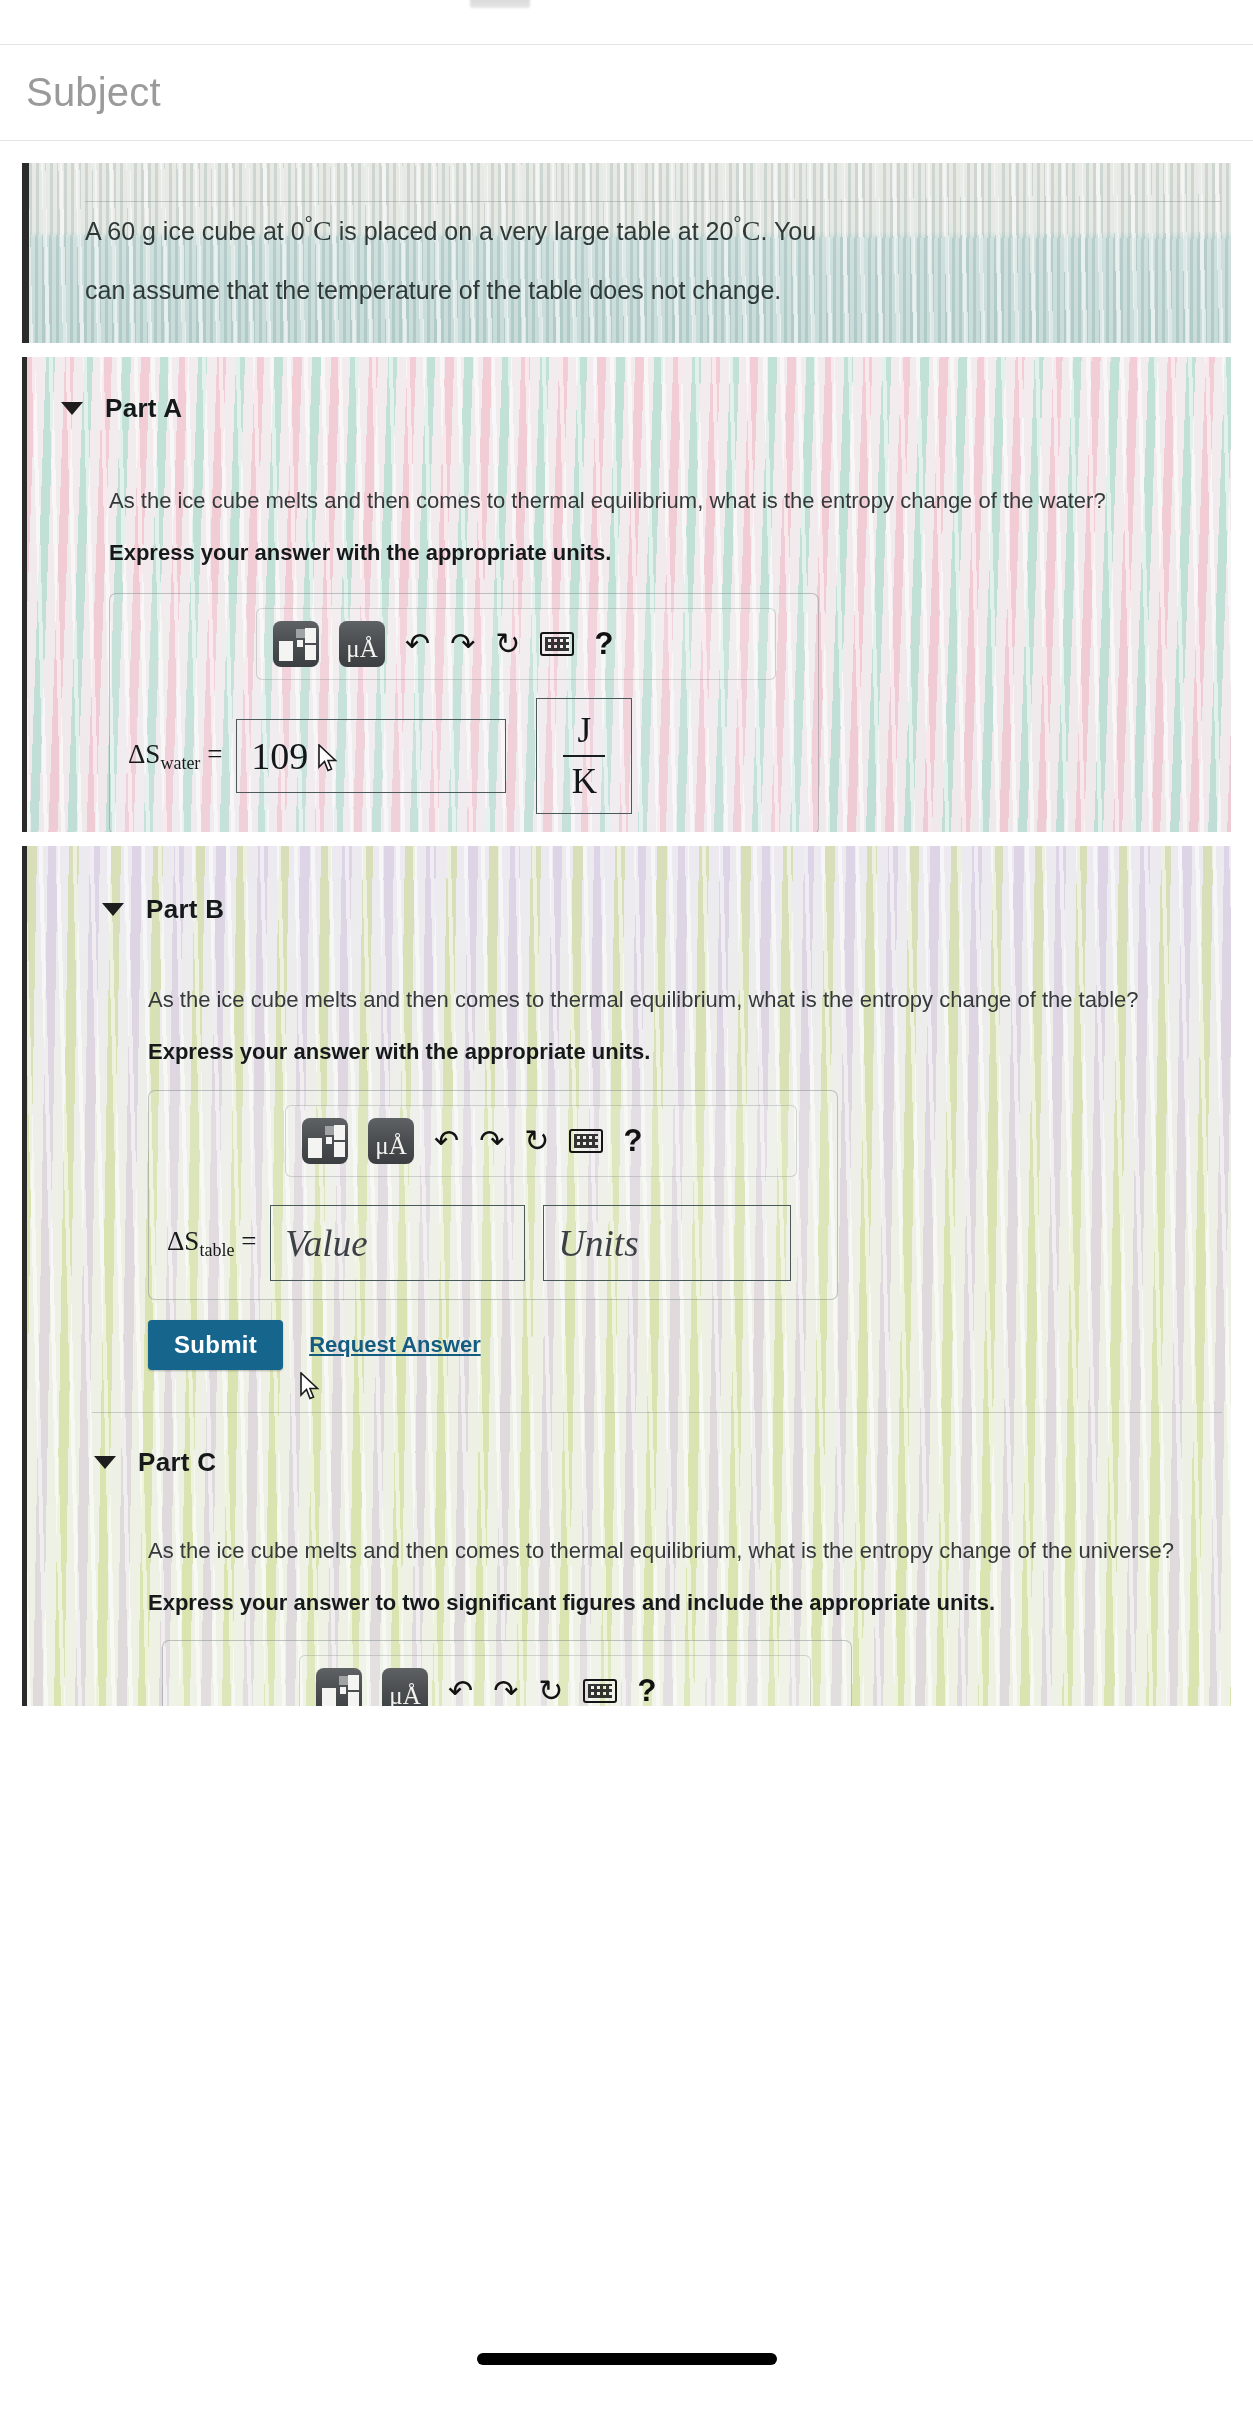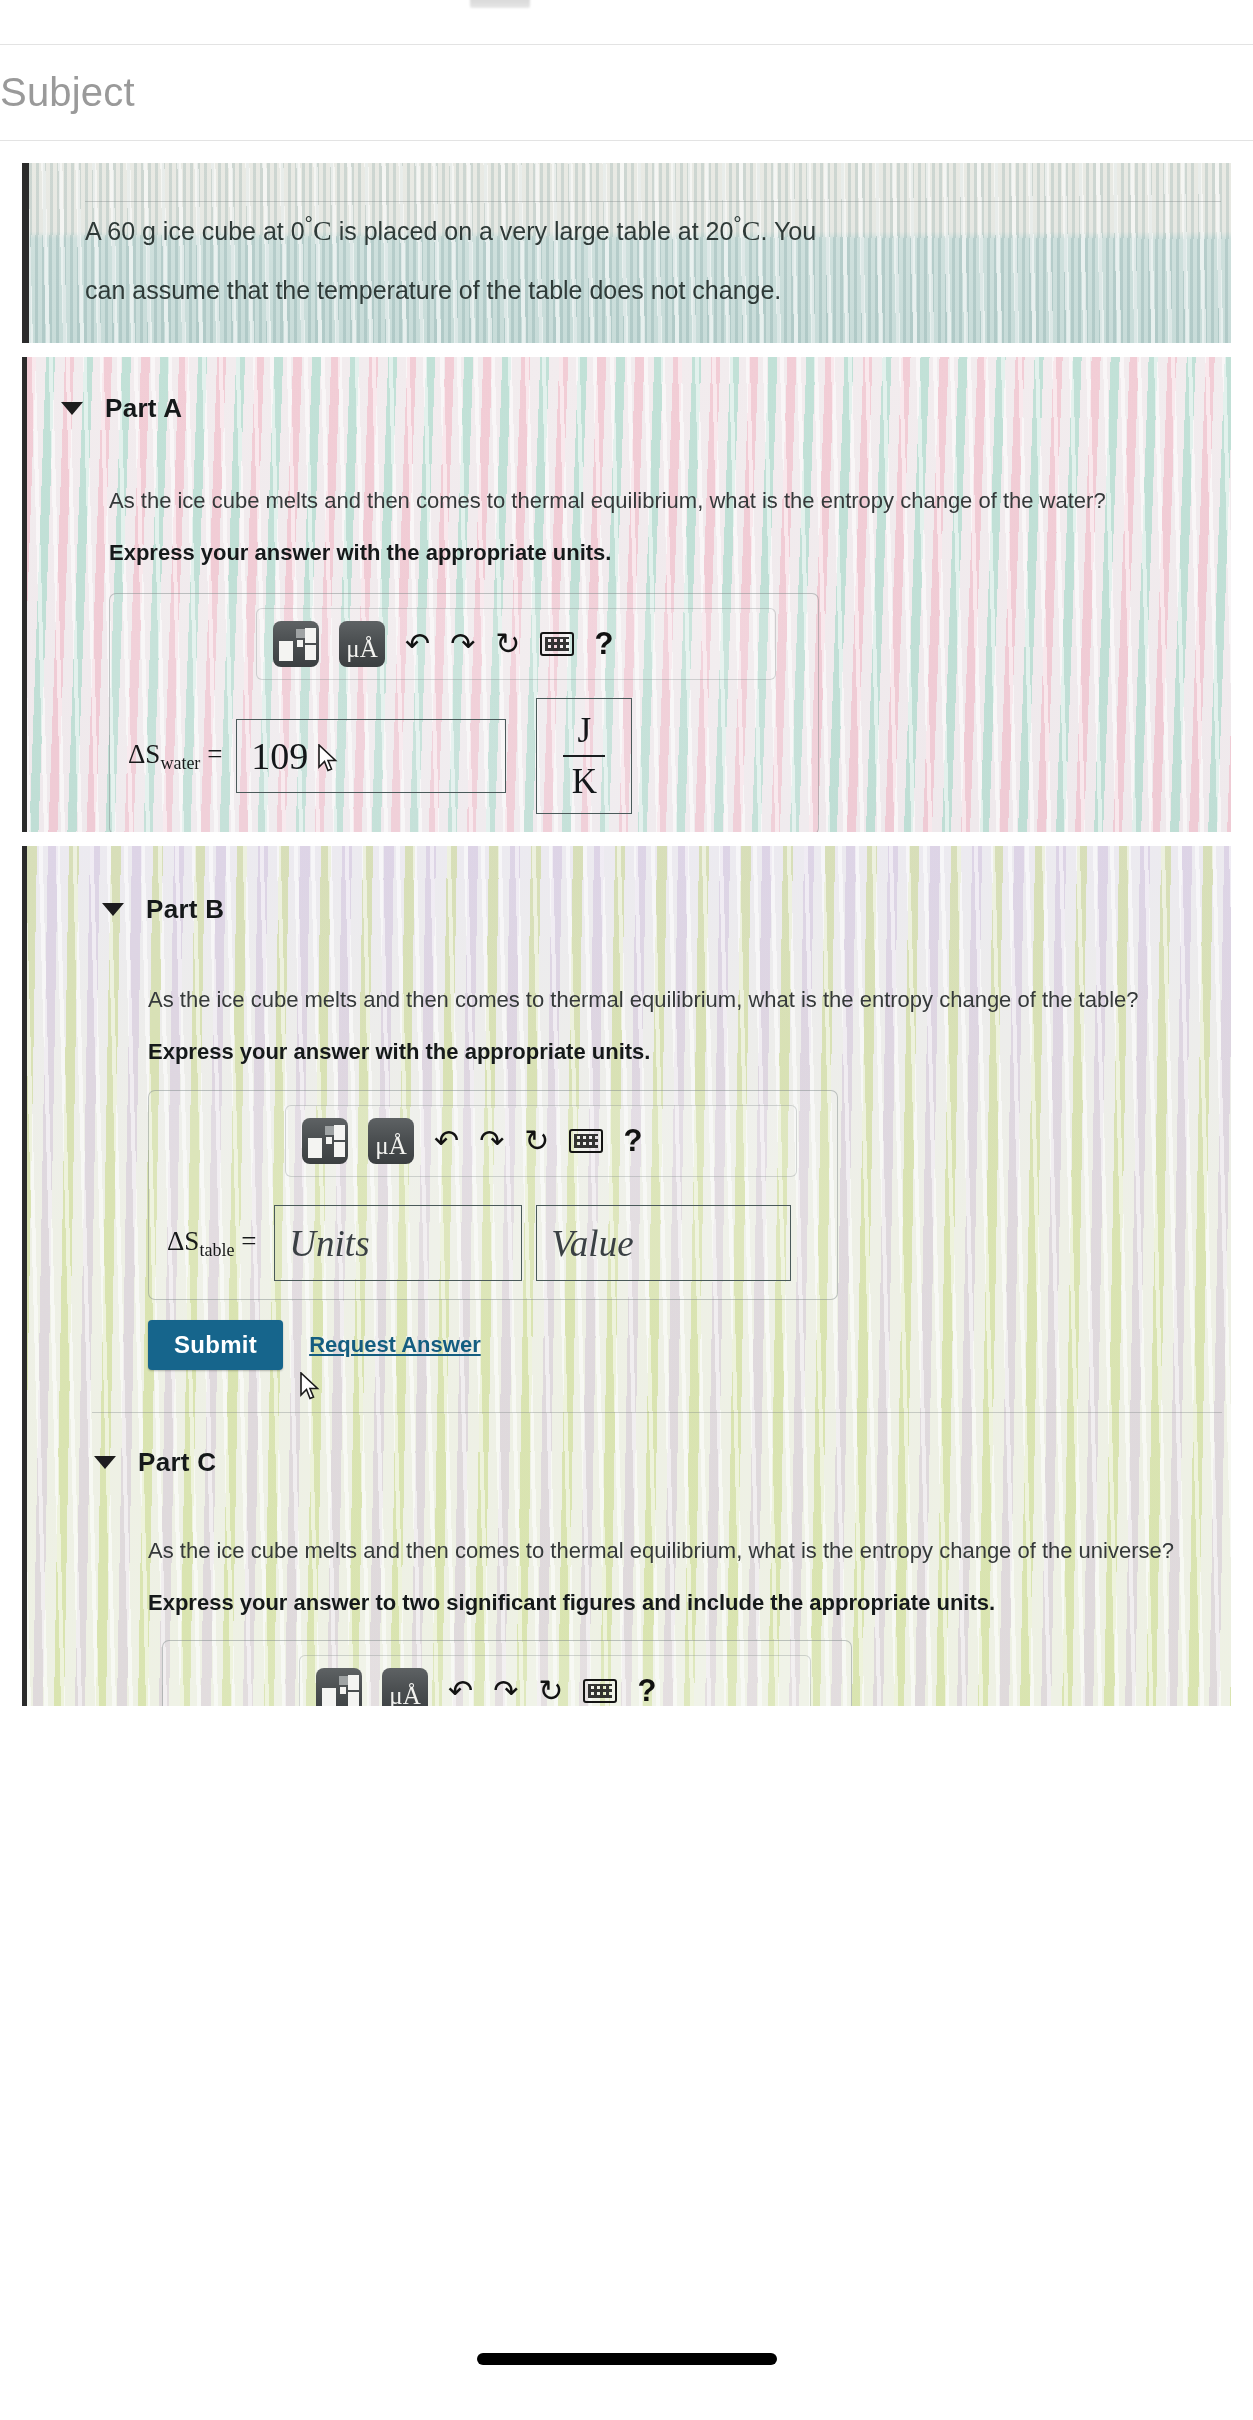--- a/index.html
+++ b/index.html
@@ -8,21 +8,21 @@
     font-family:"Liberation Sans", sans-serif; }
 
   .page { position:relative; width:1253px; height:2420px; background:#fff; overflow:hidden; }
 
   
   .top-stub { height:44px; width:100%; background:#fff; position:relative; }
   .top-stub .ghost { position:absolute; left:470px; top:-6px; width:60px; height:14px;
       background:linear-gradient(#9a9a9a,#c9c9c9); opacity:.45; border-radius:2px; filter:blur(1px); }
   .hr { height:1px; width:100%; background:#e3e3e3; }
 
-  .subject-bar { height:95px; display:flex; align-items:center; background:#fff; }
+  .subject-bar { height:95px; display:flex; align-items:center; padding-left:26px; background:#fff; }
   .subject-bar .title { font-size:40px; color:#9a9a9a; font-weight:400; letter-spacing:.2px; }
 
   
   .photo { position:relative; overflow:hidden; }
 
   .moire::before, .moire::after {
     content:""; position:absolute; inset:0; pointer-events:none;
   }
   .moire::before {
     background:repeating-linear-gradient(92deg,
@@ -253,25 +253,25 @@
           <span class="ico">↻</span>
           <span class="kb"></span>
           <span class="ico-q">?</span>
         </div>
 
         <div class="ans-row" style="margin-top:28px;">
           <span class="var-lbl">
             <span>ΔS</span><sub>table</sub>
             <span>=</span>
           </span>
+          <span class="field" style="width:255px; height:76px;">
+            <span class="ph">Value</span>
+          </span>
           <span class="field" style="width:248px; height:76px; margin-left:4px;">
             <span class="ph">Units</span>
-          </span>
-          <span class="field" style="width:255px; height:76px;">
-            <span class="ph">Value</span>
           </span>
         </div>
       </div>
 
       <div class="btn-row" style="margin:20px 0 0 74px; position:relative;">
         <span class="submit-btn">Submit</span>
         <span class="link">Request Answer</span>
         <span class="cursor" style="left:152px; top:52px;">
           <svg width="22" height="30" viewBox="0 0 22 30">
             <path d="M1,1 L1,23 L6.5,17.5 L10,26.5 L13.5,25 L10,16.5 L17.5,16.5 Z" fill="#ffffff" stroke="#1b1b1b" stroke-width="1.6"></path>

